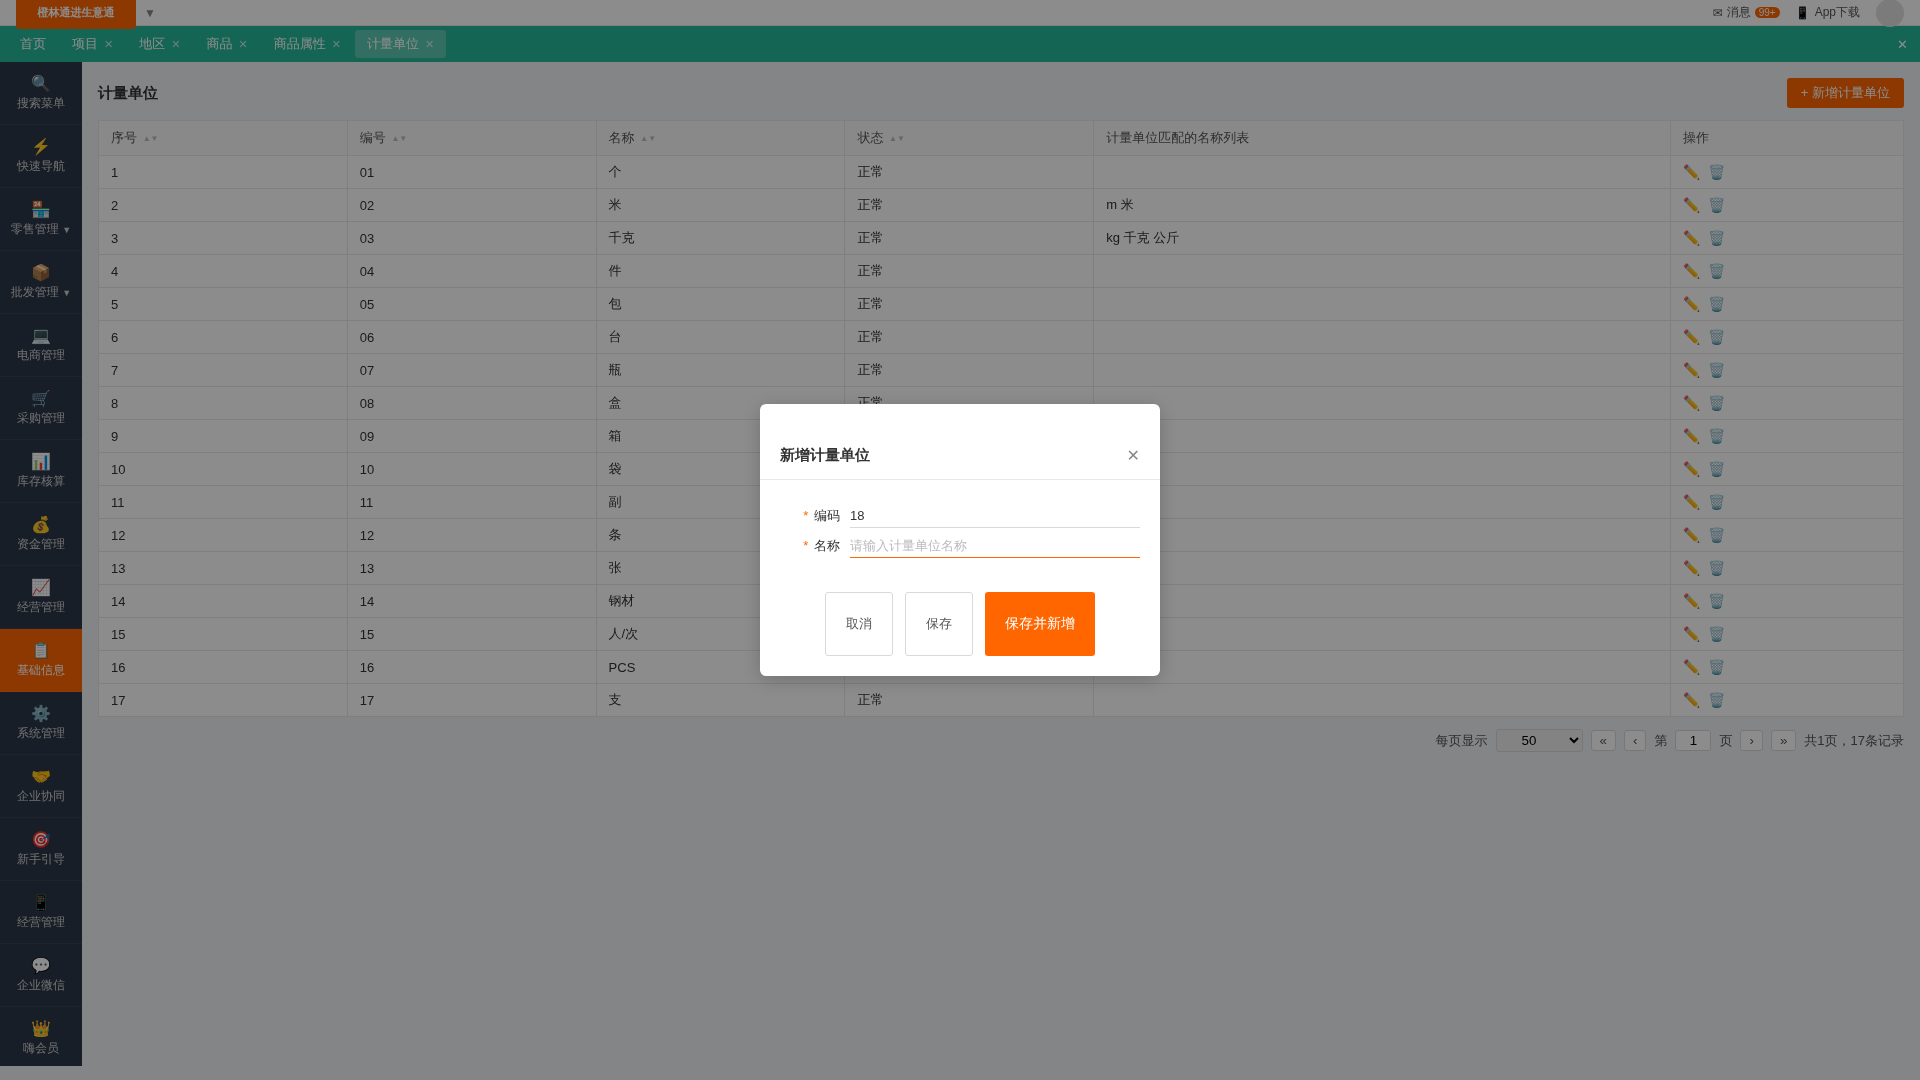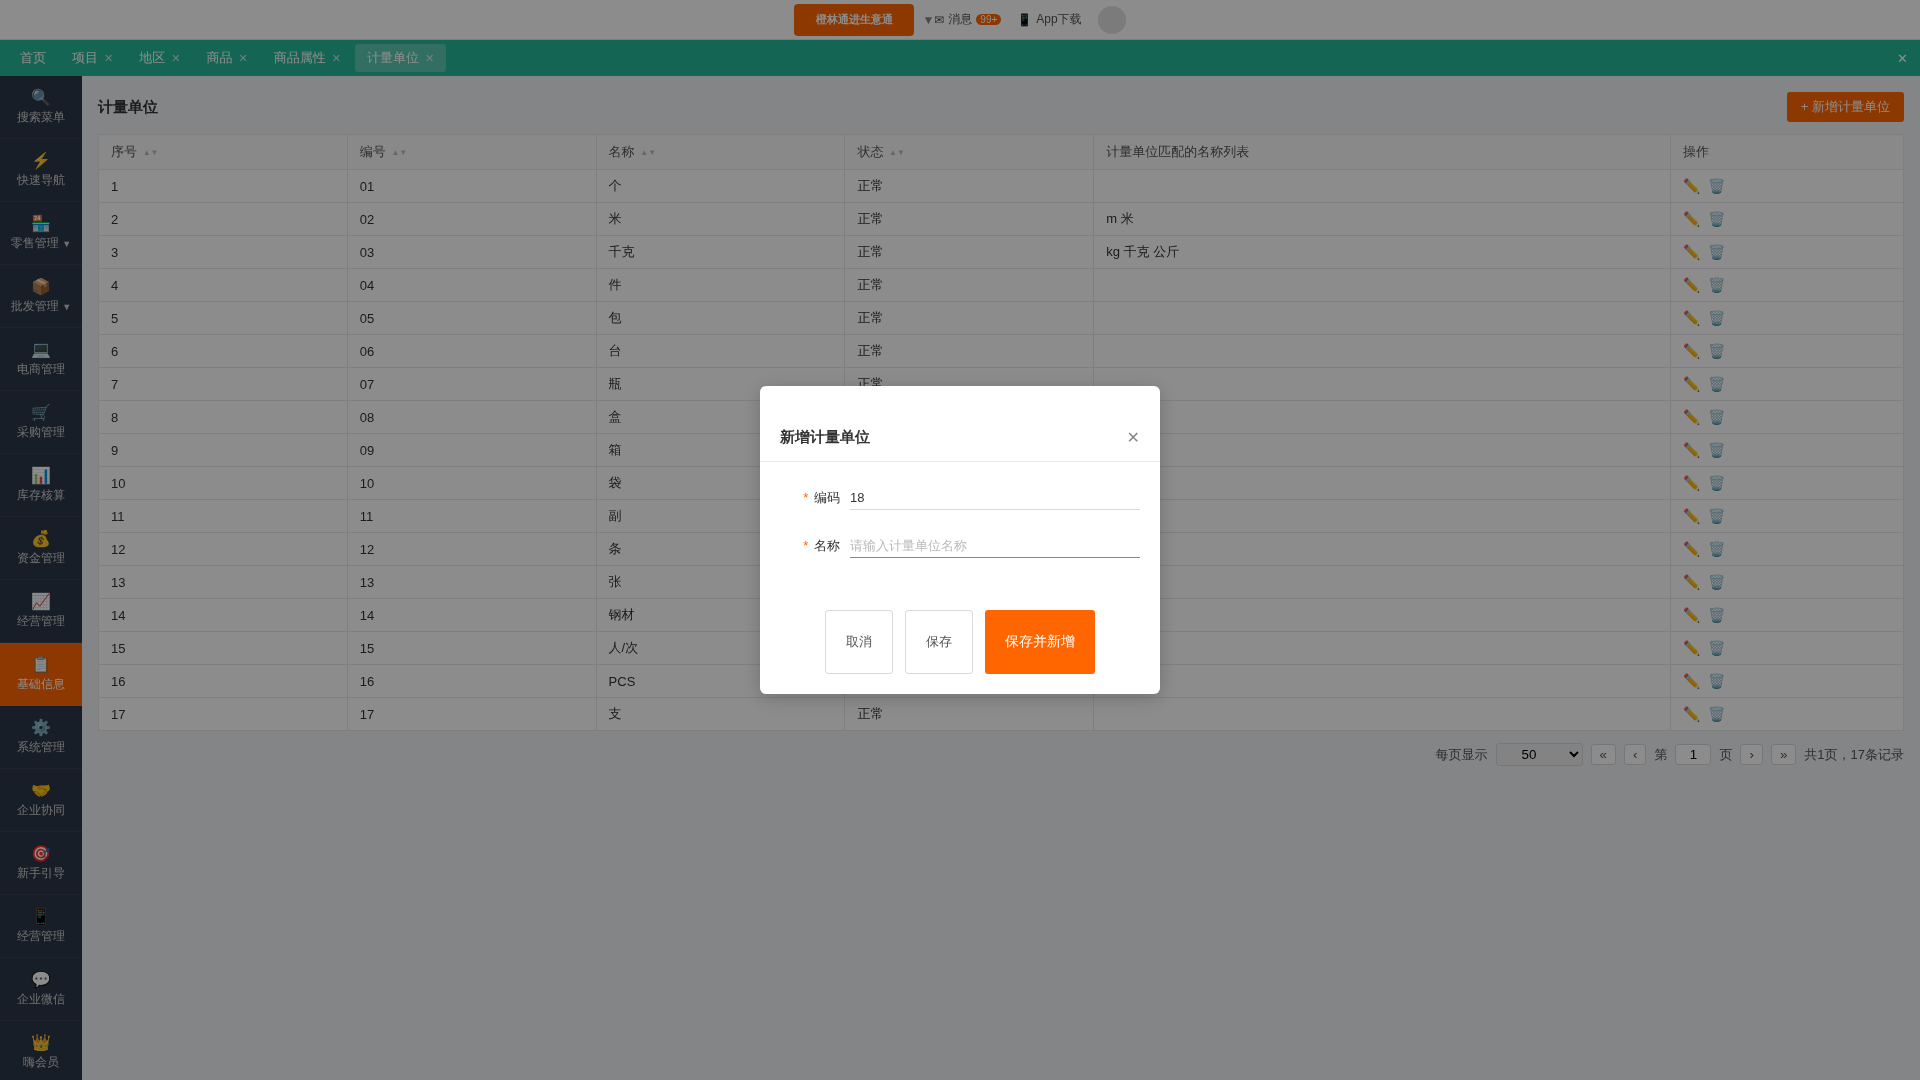--- a/index.html
+++ b/index.html
@@ -1,24 +1,24 @@
 <!DOCTYPE html>
 <html><head>
   <meta charset="utf-8">
   <style>
     * { margin: 0; padding: 0; box-sizing: border-box; }
     body { font-family: 'Microsoft YaHei', Arial, sans-serif; font-size: 13px; background: #f0f2f5; width: 1920px; height: 1080px; overflow: hidden; }
 
     
     .top-header {
-      height: 40px;
+      height: 26px;
       background: #fff;
       display: flex;
       align-items: center;
-      justify-content: center;
+      justify-content: space-between;
       padding: 0 16px;
       border-bottom: 1px solid #e8e8e8;
     }
     .logo-area {
       display: flex;
       align-items: center;
       gap: 8px;
     }
     .logo-box {
       width: 120px;
@@ -269,21 +269,21 @@
       cursor: pointer;
       color: #888;
       font-size: 16px;
     }
     .modal-body {
       padding: 24px 20px 16px;
     }
     .form-row {
       display: flex;
       align-items: center;
-      margin-bottom: 24px;
+      margin-bottom: 6px;
     }
     .form-label {
       width: 60px;
       text-align: right;
       font-size: 13px;
       color: #333;
       margin-right: 10px;
     }
     .form-label .required {
       color: #f60;

